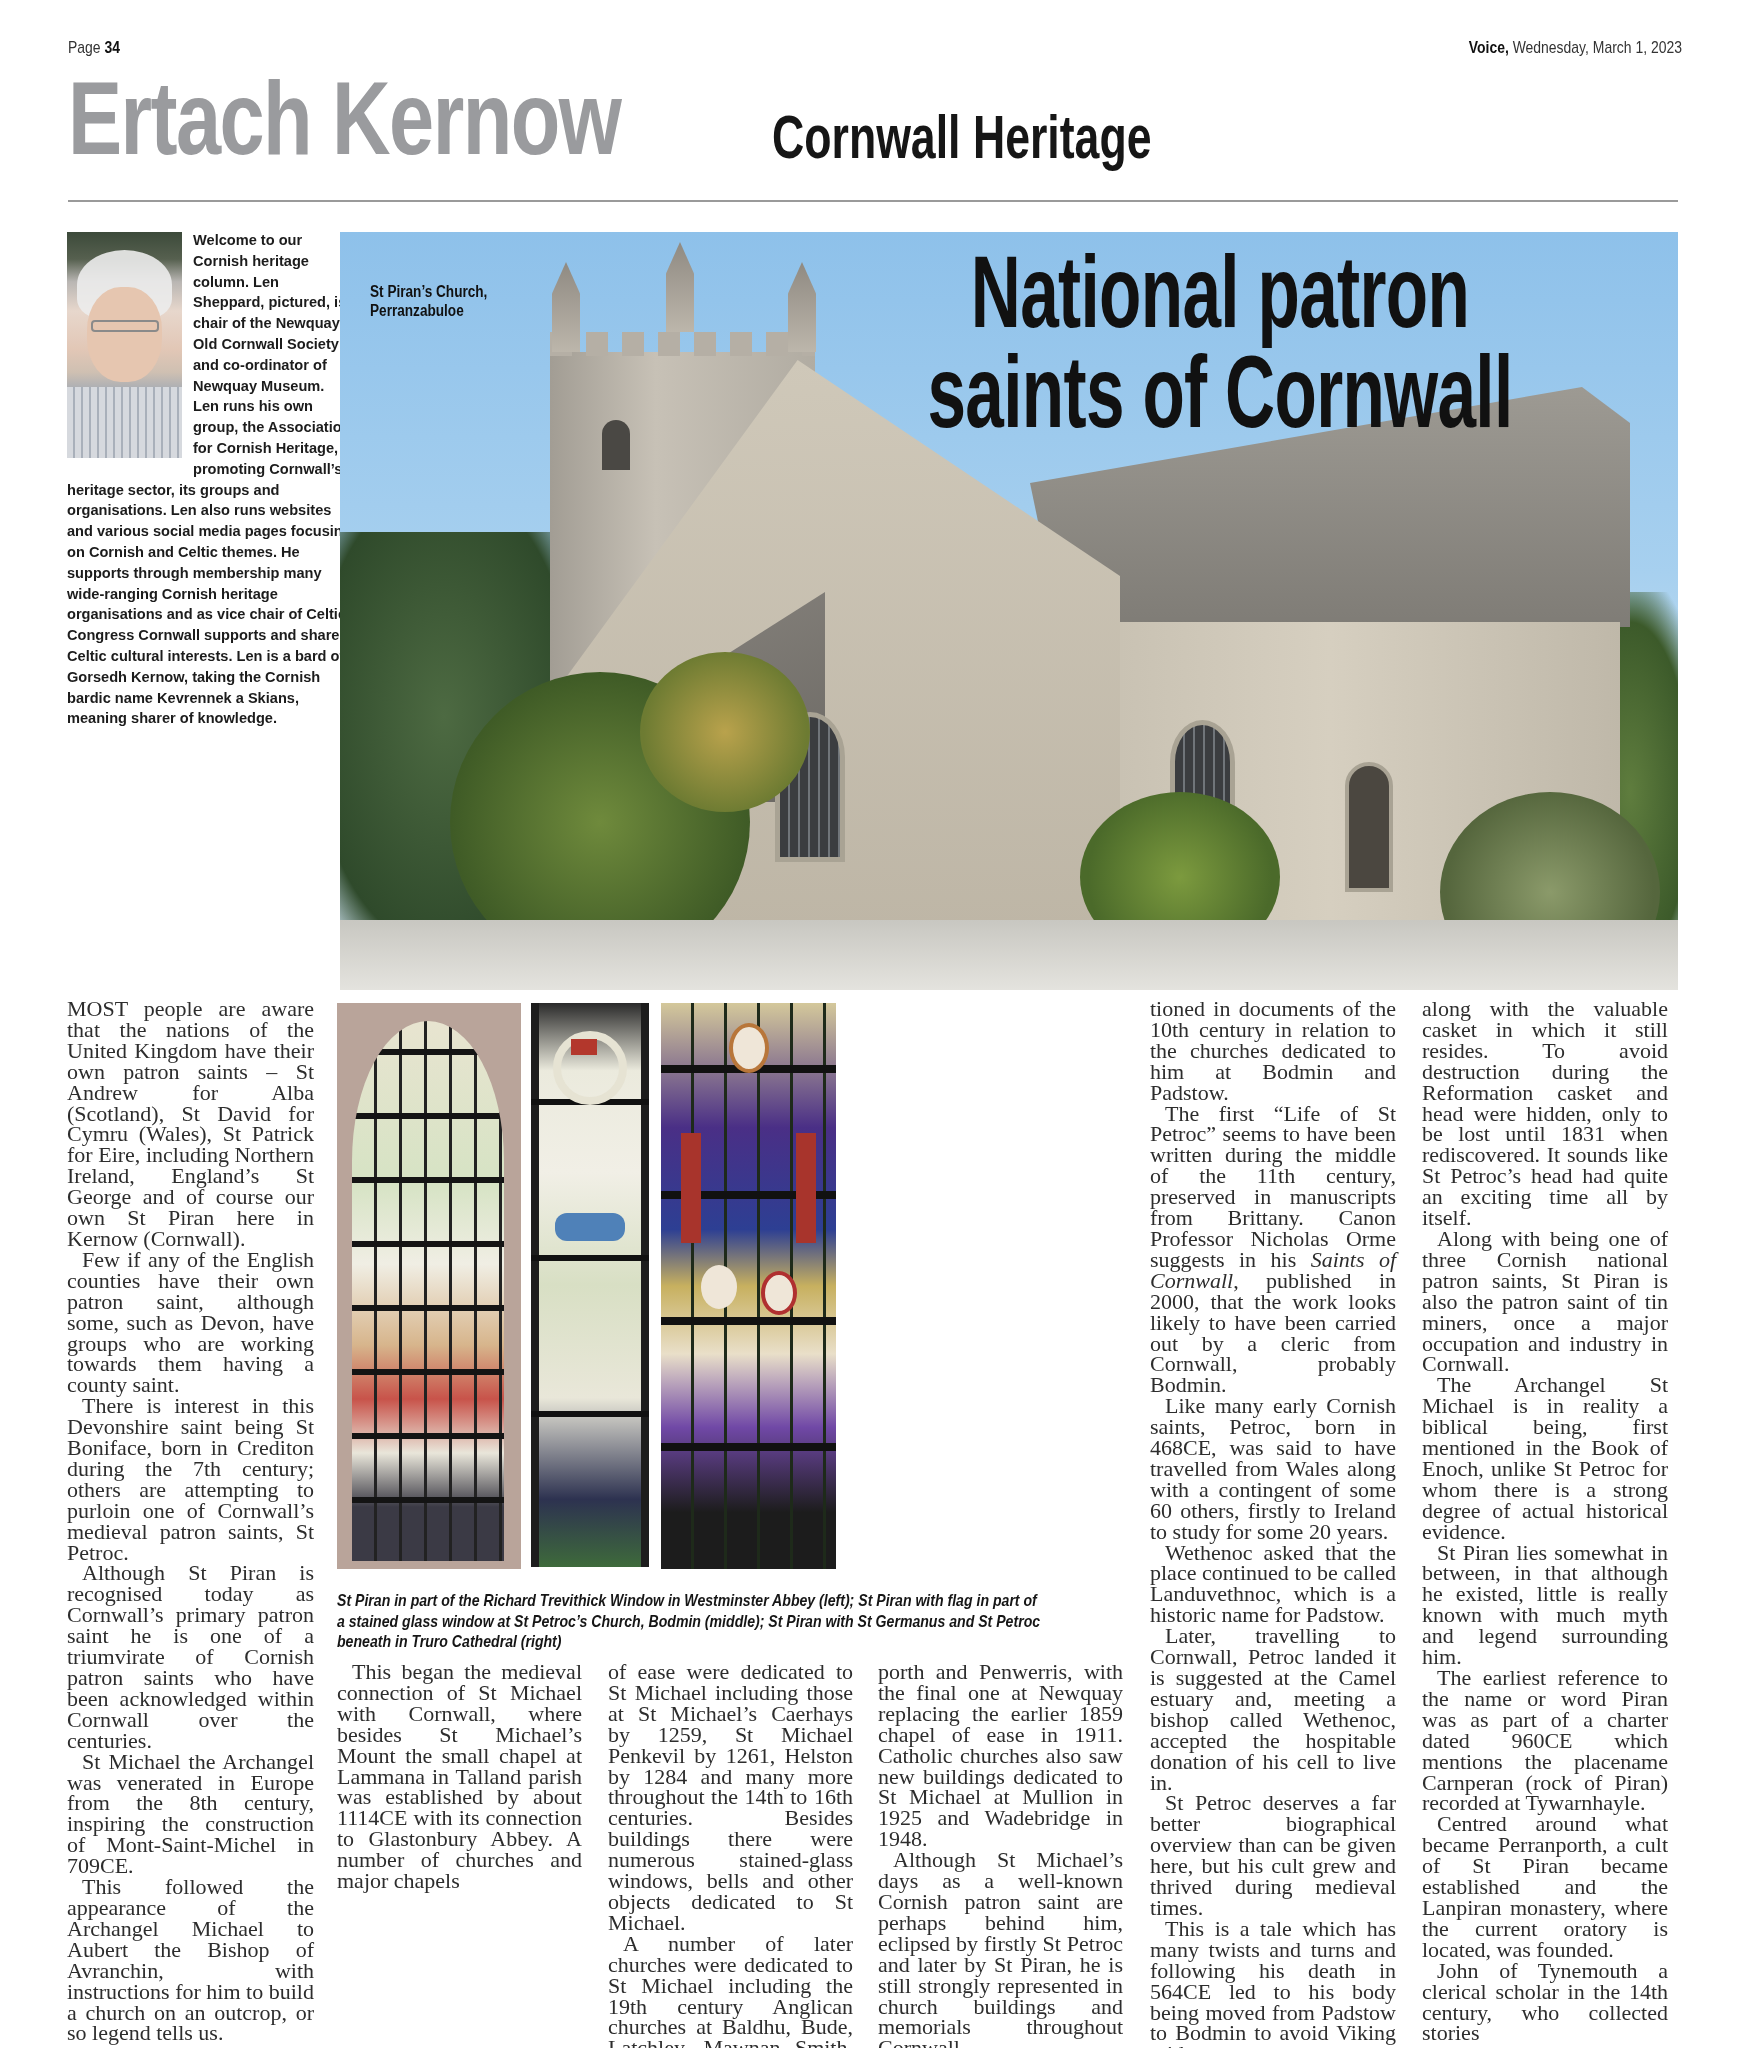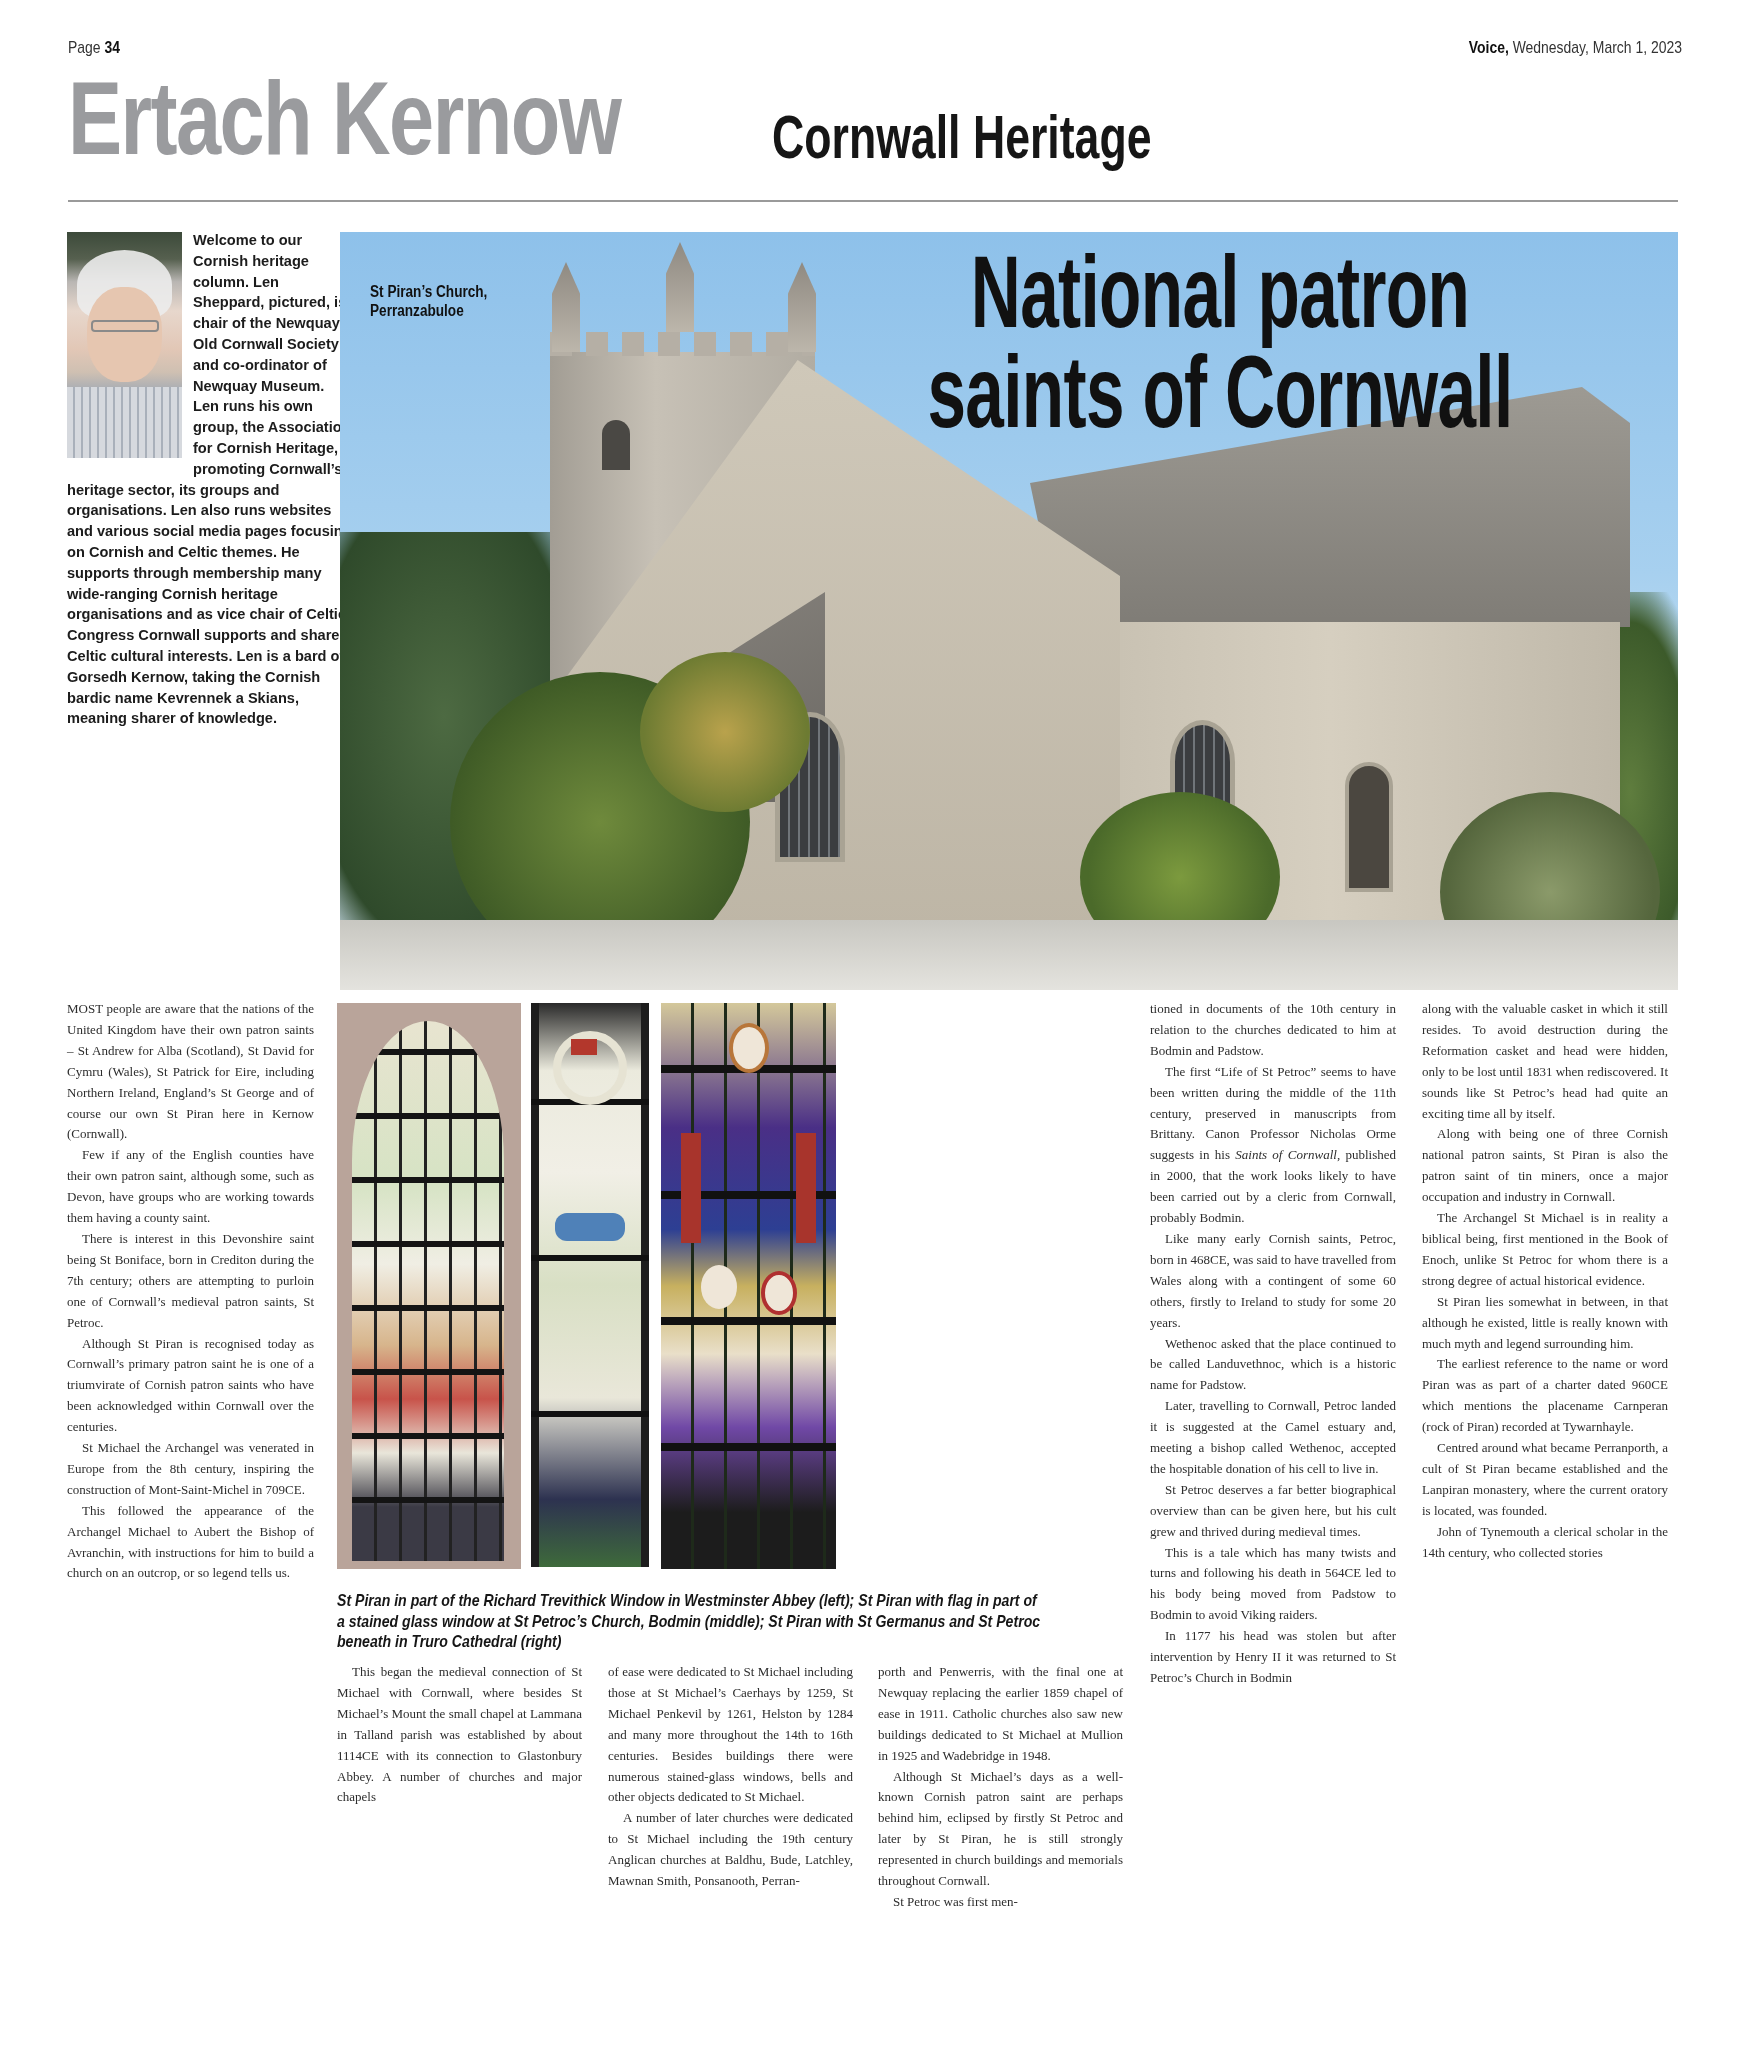--- a/index.html
+++ b/index.html
@@ -67,21 +67,21 @@
       linear-gradient(180deg, #d4c89b 0%, #4a2f86 22%, #2d3f93 40%, #c7b05f 50%, #e9dfc9 62%, #7048a6 75%, #1c1c1c 90%); }
   .glass-3 .red-l { position: absolute; left: 20px; top: 130px; width: 20px; height: 110px; background: #a8342c; }
   .glass-3 .red-r { position: absolute; right: 20px; top: 130px; width: 20px; height: 110px; background: #a8342c; }
   .glass-3 .face1 { position: absolute; left: 68px; top: 20px; width: 40px; height: 50px; border-radius: 50%; background: #efe6d8; border: 4px solid #b8763a; }
   .glass-3 .face2 { position: absolute; left: 40px; top: 262px; width: 36px; height: 44px; border-radius: 50%; background: #efe6d8; }
   .glass-3 .face3 { position: absolute; left: 100px; top: 268px; width: 36px; height: 44px; border-radius: 50%; background: #efe6d8; border: 4px solid #b03030; }
   .glass-caption { position: absolute; left: 337px; top: 1590px; width: 790px; font-family: "Liberation Sans", sans-serif; font-weight: bold; font-size: 16.4px; line-height: 20.5px; color: #161616; font-style: italic; }
   .glass-caption span { display: block; transform: scaleX(0.86); transform-origin: left top; white-space: nowrap; }
 
   
-  .col { position: absolute; font-size: 13px; line-height: 20.9px; text-align: justify; hyphens: manual; color: #2d2d2d; }
+  .col { position: absolute; font-size: 22px; line-height: 20.9px; text-align: justify; hyphens: manual; color: #2d2d2d; }
   .col p { text-indent: 15px; }
   .col p.first { text-indent: 0; }
   .col .italic { font-style: italic; }
   .c1 { left: 67px; top: 999px; width: 247px; }
   .c2 { left: 337px; top: 1662px; width: 245px; }
   .c3 { left: 608px; top: 1662px; width: 245px; }
   .c4 { left: 878px; top: 1662px; width: 245px; }
   .c5 { left: 1150px; top: 999px; width: 246px; }
   .c6 { left: 1422px; top: 999px; width: 246px; }
 </style>

